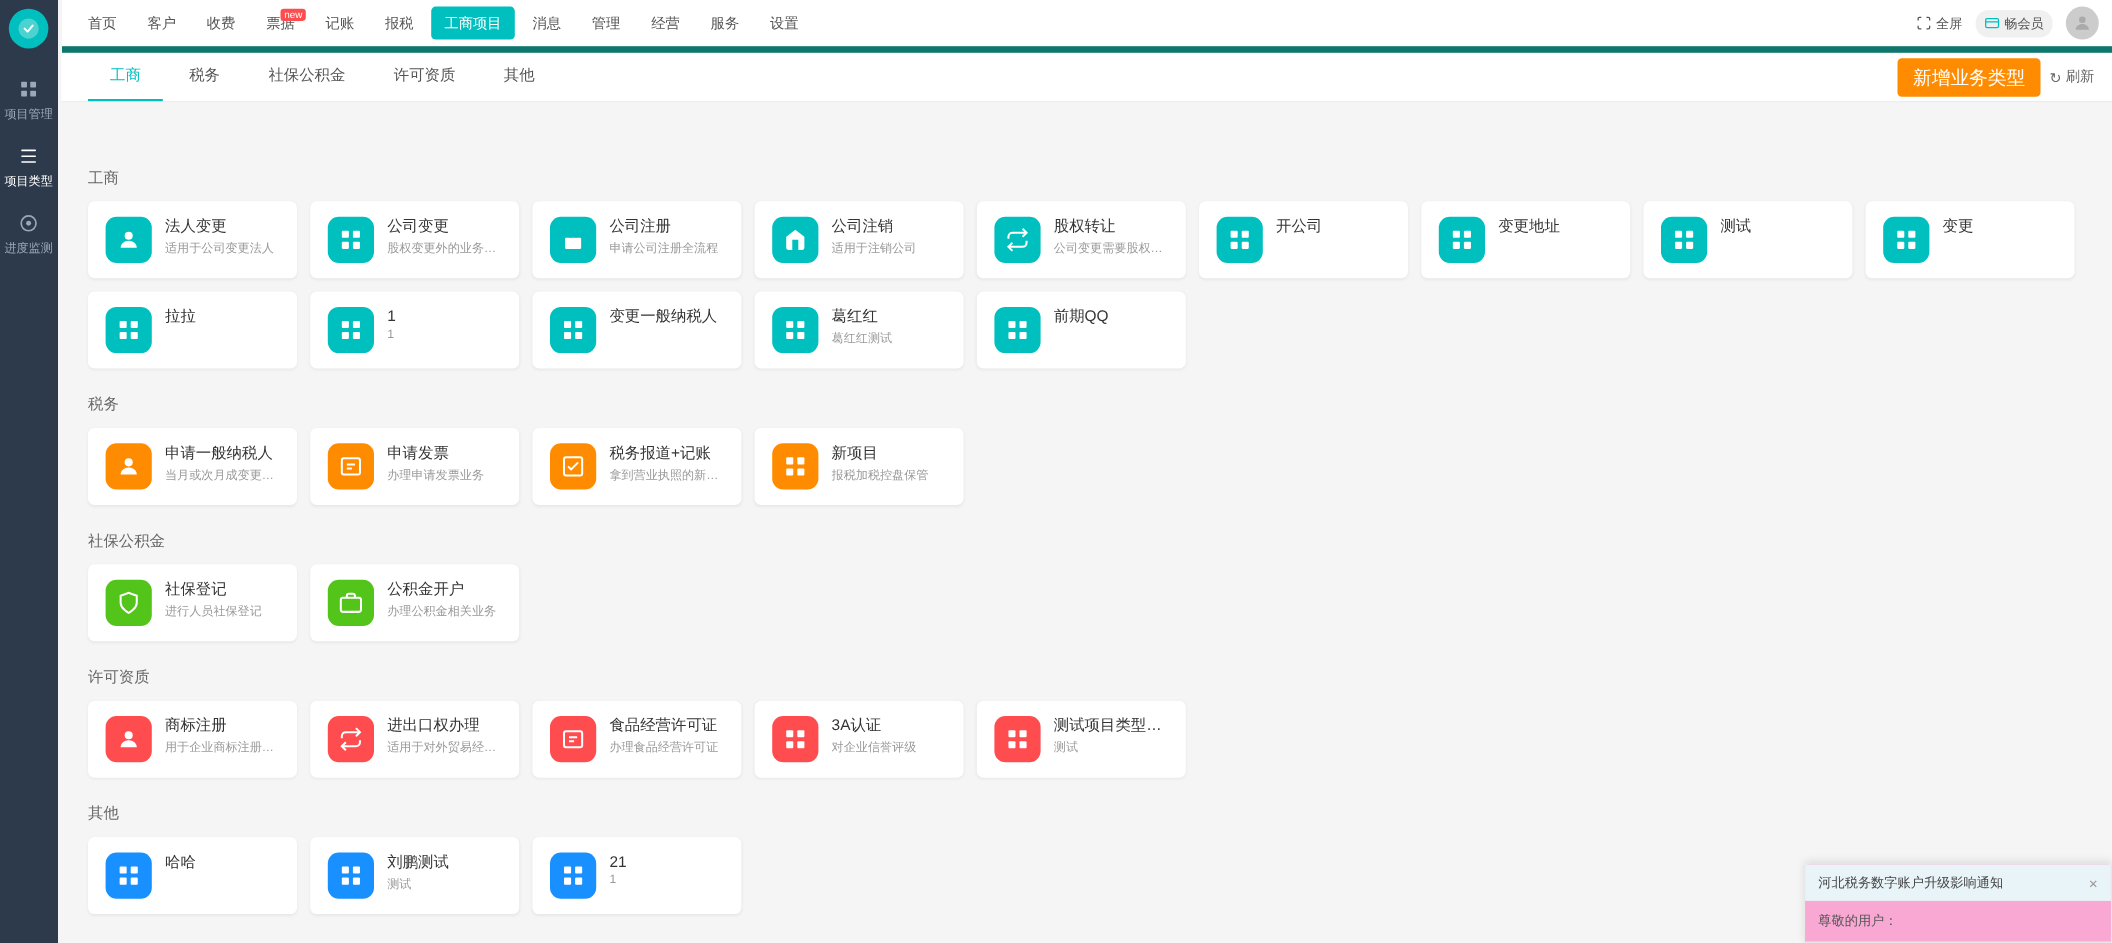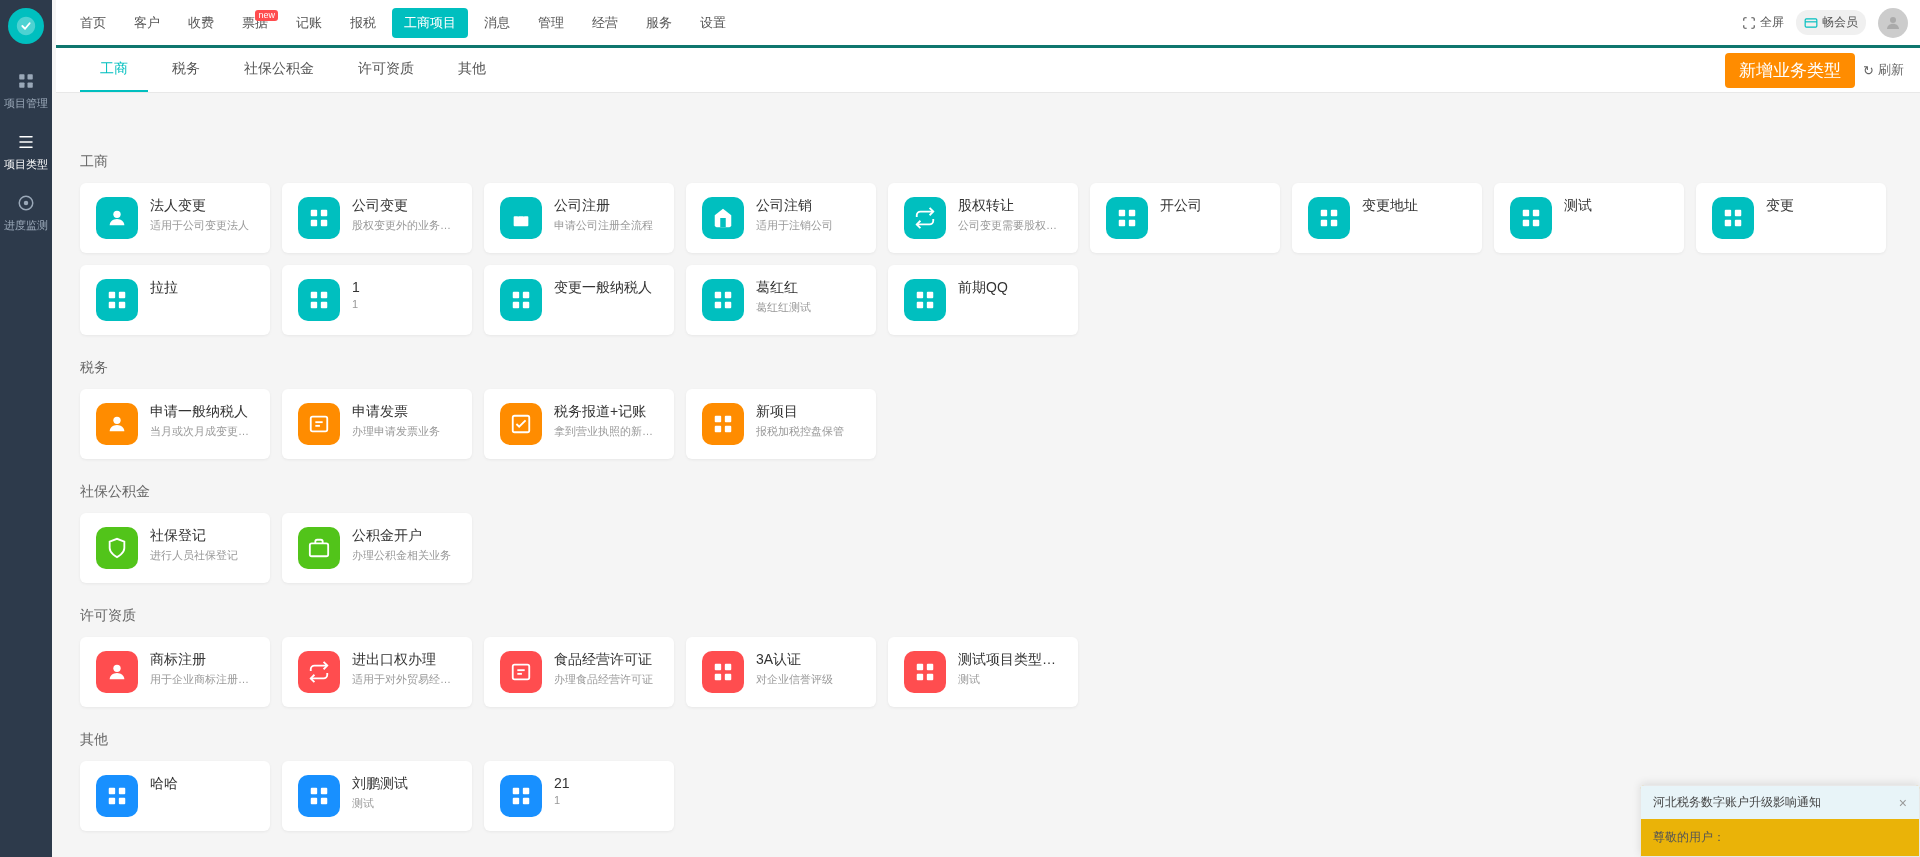--- a/index.html
+++ b/index.html
@@ -4,21 +4,21 @@
   <style>
     * { box-sizing: border-box; margin: 0; padding: 0; }
     body { font-family: 'Microsoft YaHei', Arial, sans-serif; background: #f5f5f5; font-size: 13px; color: #333; }
 
     
     .top-nav {
       background: #fff;
       height: 48px;
       display: flex;
       align-items: center;
-      border-bottom: 3px solid #0f766e;
+      border-bottom: 6px solid #0f766e;
       position: fixed;
       top: 0; left: 56px; right: 0;
       z-index: 100;
       padding: 0 12px;
       text-align: right;
     }
     .top-nav .nav-items {
       display: flex;
       align-items: center;
       gap: 4px;
@@ -205,21 +205,21 @@
       white-space: nowrap;
       overflow: hidden;
       text-overflow: ellipsis;
     }
 
     
     .notification-popup {
       position: fixed;
       bottom: 0; right: 0;
       width: 280px;
-      background: #eab308;
+      background: #f9a8d4;
       border: 1px solid #e8e8e8;
       border-radius: 4px 4px 0 0;
       box-shadow: 0 -2px 8px rgba(0,0,0,0.1);
       z-index: 999;
     }
     .notification-header {
       background: #e8f4f8;
       padding: 8px 12px;
       font-size: 12px;
       color: #444;

